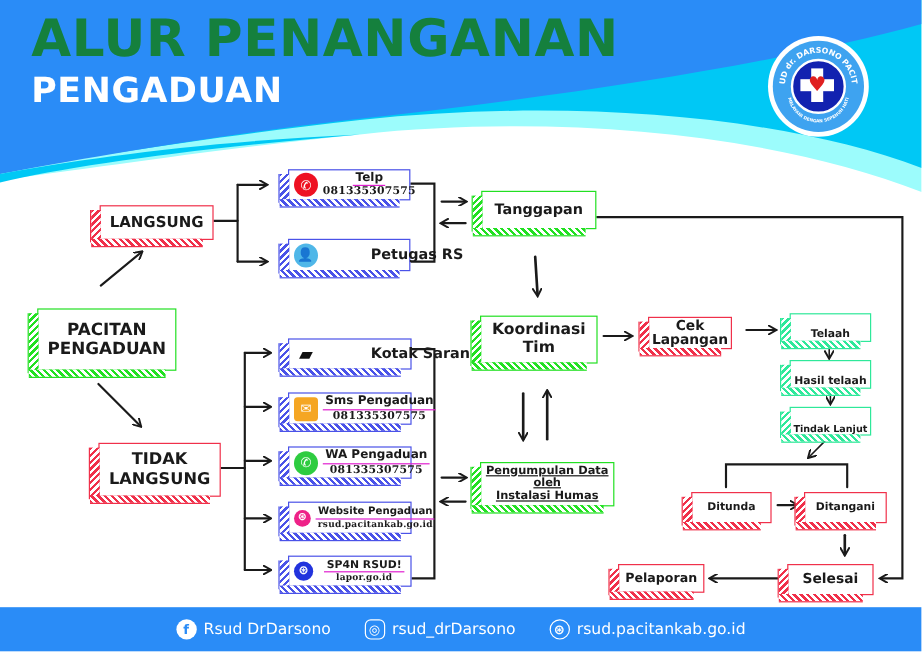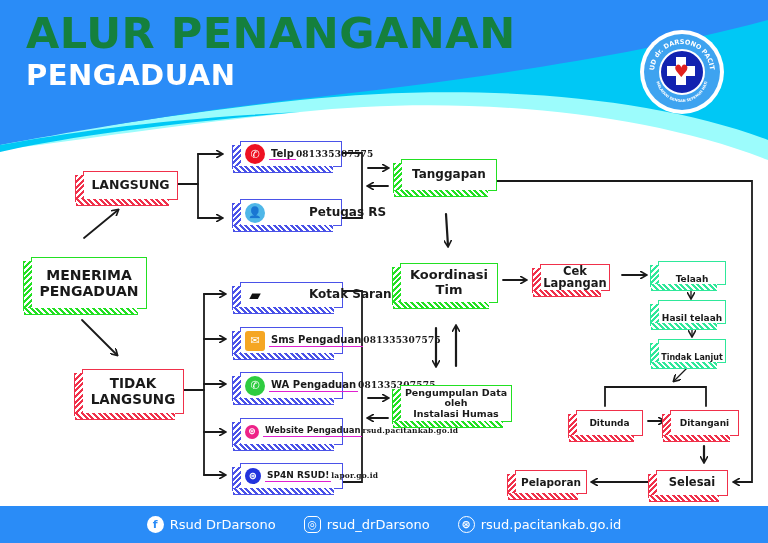--- a/index.html
+++ b/index.html
@@ -24,21 +24,21 @@
   .box::before { content: ""; position: absolute; left: -9px; top: 3px; width: 8px; height: 100%; background: repeating-linear-gradient(135deg, var(--c) 0 2px, #ffffff 2px 4px); border-left: 1.5px solid var(--c); }
   .box::after { content: ""; position: absolute; left: -8px; bottom: -7px; width: 100%; height: 6px; background: repeating-linear-gradient(45deg, var(--c) 0 2px, #ffffff 2px 4px); border-bottom: 1.5px solid var(--c); }
 
   .red { border-color: #f0304a; --c: #f0304a; }
   .green { border-color: #22e022; --c: #22e022; }
   .mint { border-color: #2ee89a; align-items: flex-end; --c: #2ee89a; }
   .blue { border-color: #4a52e8; --c: #4a52e8; }
 
   .ch-box { justify-content: flex-start; padding-left: 4px; gap: 4px; }
   .ch-icon { width: 20px; height: 20px; border-radius: 50%; flex: 0 0 20px; display: flex; align-items: center; justify-content: center; color: #ffffff; font-size: 11px; line-height: 1; }
-  .ch-text { display: flex; align-items: center; flex: 1; }
+  .ch-text { display: flex; flex-direction: column; align-items: center; flex: 1; }
   .ch-label { font-size: 10px; font-weight: bold; border-bottom: 1px solid #e020d0; padding: 0 2px; white-space: nowrap; }
   .ch-value { font-family: "DejaVu Serif", "Liberation Serif", serif; font-size: 9px; font-weight: bold; white-space: nowrap; letter-spacing: 0.2px; }
   .ch-single { font-size: 12px; font-weight: bold; white-space: nowrap; margin-left: 40px; }
 
   .footer { position: absolute; left: 0; top: 506px; width: 768px; height: 37px; background: #2a8cf7; display: flex; align-items: center; justify-content: center; gap: 28px; }
   .footer-item { display: flex; align-items: center; gap: 6px; color: #ffffff; font-size: 13px; }
   .footer-icon { width: 17px; height: 17px; border-radius: 50%; display: flex; align-items: center; justify-content: center; font-size: 11px; font-weight: bold; }
   .fi-fb { background: #ffffff; color: #2a8cf7; }
   .fi-ig { border: 1.5px solid #ffffff; border-radius: 5px; color: #ffffff; }
   .fi-web { border: 1.5px solid #ffffff; color: #ffffff; }
@@ -125,21 +125,21 @@
 
     <path d="M704,446 V462" stroke-width="2.2" marker-end="url(#ah)"></path>
 
     <path d="M648,482 H592" marker-end="url(#ah)"></path>
 
     <path d="M497,181 H752 V482 H734" marker-end="url(#ah)"></path>
   </g>
 </svg>
 
 <div class="box green" style="left:31px;top:257px;width:116px;height:52px;font-size:14px;flex-direction:column;">
-  <span>MENERIMA</span>
+  <span>PACITAN</span>
   <span>PENGADUAN</span>
 </div>
 
 <div class="box red" style="left:83px;top:171px;width:95px;height:29px;font-size:12.5px;">
   <span>LANGSUNG</span>
 </div>
 
 <div class="box red" style="left:82px;top:369px;width:102px;height:45px;font-size:13.5px;flex-direction:column;">
   <span>TIDAK</span>
   <span>LANGSUNG</span>
@@ -197,21 +197,21 @@
 
 <div class="box green" style="left:401px;top:159px;width:96px;height:32px;font-size:12px;">
   <span>Tanggapan</span>
 </div>
 
 <div class="box green" style="left:400px;top:263px;width:98px;height:40px;font-size:13px;flex-direction:column;">
   <span>Koordinasi</span>
   <span>Tim</span>
 </div>
 
-<div class="box green" style="left:400px;top:385px;width:112px;height:37px;font-size:9.5px;flex-direction:column;line-height:1.1;">
+<div class="box green" style="left:400px;top:385px;width:112px;height:37px;font-size:9.5px;flex-direction:column;line-height:1.1;text-decoration:underline;">
   <span>Pengumpulan Data</span>
   <span>oleh</span>
   <span>Instalasi Humas</span>
 </div>
 
 <div class="box red" style="left:540px;top:264px;width:70px;height:27px;font-size:11.5px;flex-direction:column;line-height:1;">
   <span>Cek</span>
   <span>Lapangan</span>
 </div>
 

